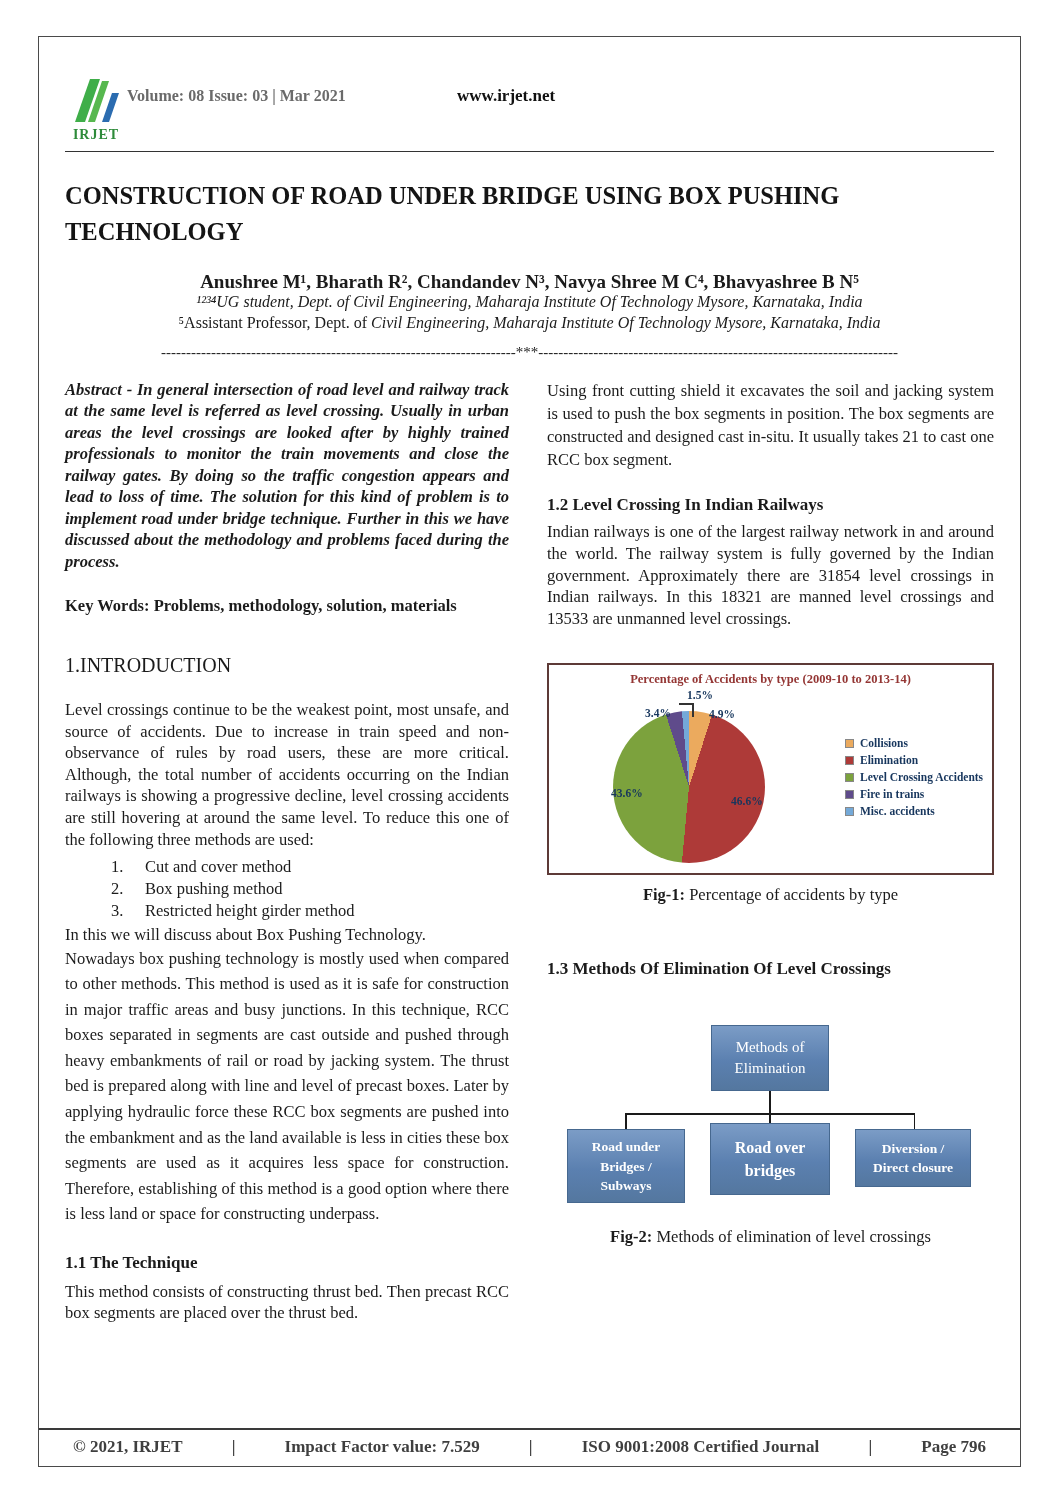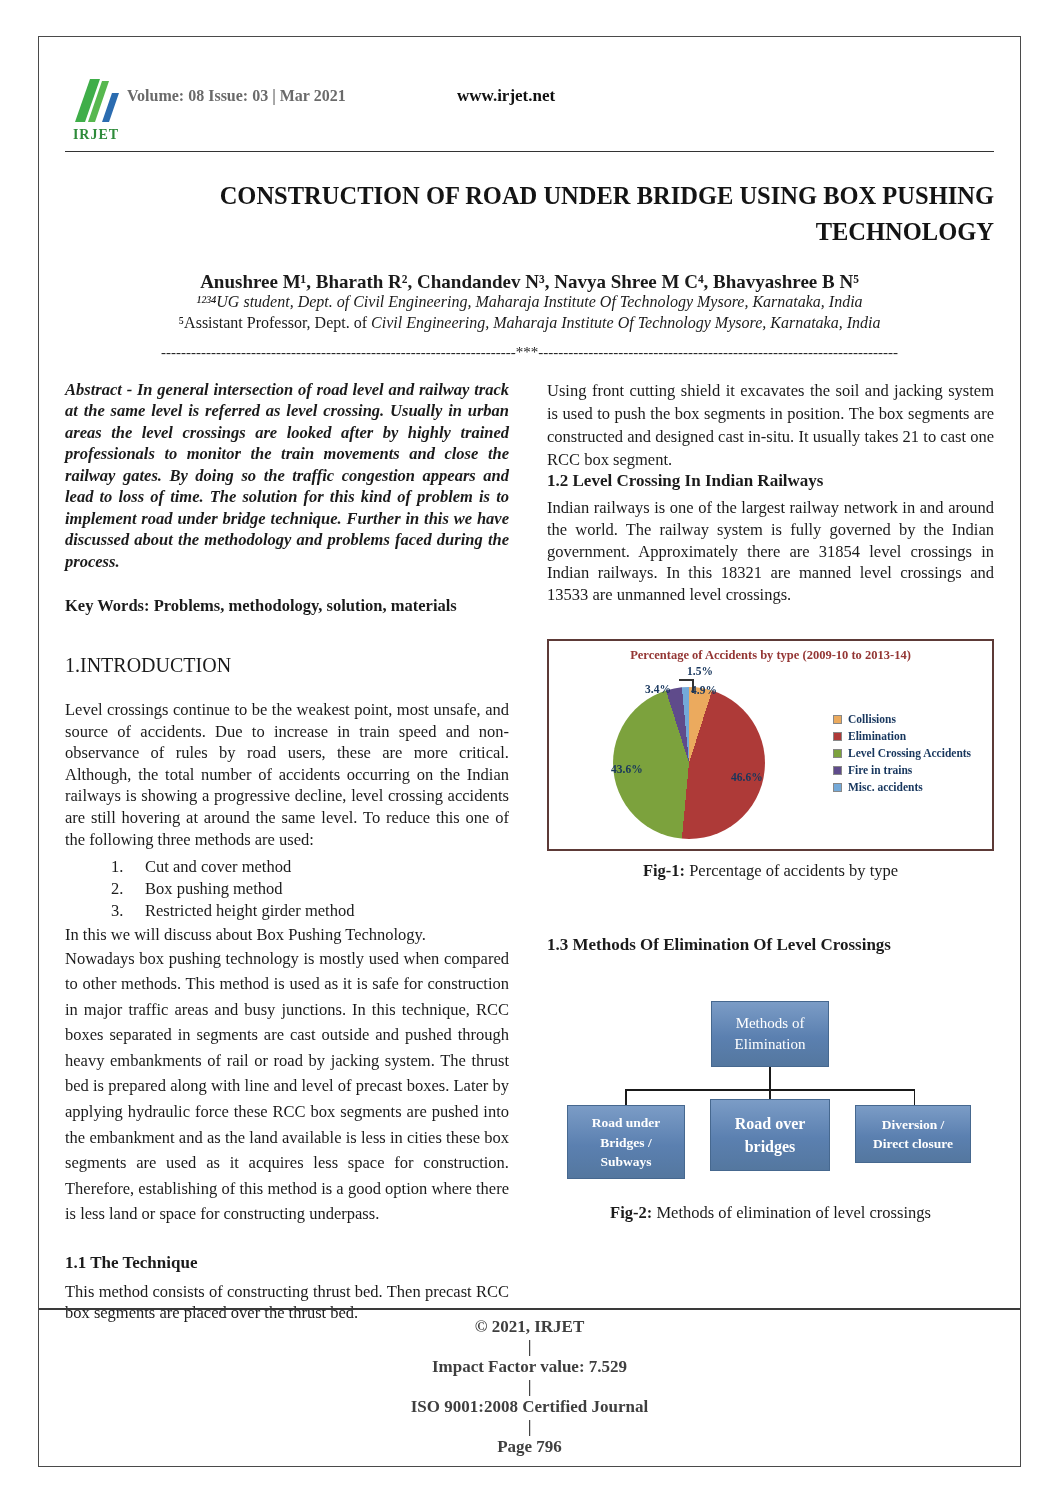--- a/index.html
+++ b/index.html
@@ -23,58 +23,58 @@
   .journal-name { font-size:19px; font-weight:bold; color:#111; }
   .hdr-row2 { display:flex; margin-top:7px; align-items:baseline; }
   .volume-line { font-size:16px; font-weight:bold; color:#6a6a6a; width:330px; }
   .website { font-size:17px; font-weight:bold; color:#111; }
   .hdr-right { width:160px; padding-top:2px; }
   .issn { font-size:17px; font-weight:bold; color:#111; }
   .issn + .issn { margin-top:9px; }
   .hdr-rule { border-bottom:1.5px solid #333; margin-top:8px; }
 
   
-  .paper-title { margin-top:26px; text-align:right; font-size:24.5px; font-weight:bold; line-height:1.45; color:#141414; }
+  .paper-title { margin-top:26px; text-align:left; font-size:24.5px; font-weight:bold; line-height:1.45; color:#141414; }
   .authors { margin-top:22px; text-align:center; font-size:19px; font-weight:bold; }
   .affil { margin-top:0; text-align:center; font-size:16px; font-style:italic; }
   .affil2 { margin-top:3px; text-align:center; font-size:16px; }
   .affil2 .it { font-style:italic; }
   .divider-line { margin-top:12px; display:flex; justify-content:center; overflow:hidden; }
   .divider-line span { white-space:nowrap; font-size:15px; color:#222; }
 
   
   .cols { display:flex; gap:38px; margin-top:8px; }
   .col { width:447px; }
   .p { text-align:justify; font-size:16.5px; line-height:1.31; }
   .p-loose { text-align:justify; font-size:16.5px; line-height:1.55; }
   .abstract-p { margin-top:10px; font-size:16.5px; line-height:1.3; text-align:justify; }
   .abstract-p .ab-label { font-weight:bold; font-style:italic; }
   .abstract-p .ab-text { font-style:italic; font-weight:bold; }
   .keywords { margin-top:24px; font-size:16.5px; font-weight:bold; text-align:justify; }
   .sec-head { margin-top:38px; font-size:20px; font-weight:normal; }
-  .sec-head-sm { font-size:17px; font-weight:bold; }
+  .sec-head-sm { margin-top:24px; font-size:17px; font-weight:bold; }
   .mt8 { margin-top:8px; } .mt6 { margin-top:6px; } .mt10 { margin-top:10px; } .mt22 { margin-top:22px; }
   .method-list { margin:6px 0 2px 46px; }
   .method-row { display:flex; font-size:16.5px; line-height:1.33; }
   .method-num { width:34px; }
 
   
   .chart-box { position:relative; margin-top:34px; width:447px; height:212px; border:2px solid #5d3a37; background:#fff; }
   .chart-title { position:absolute; top:7px; left:0; right:0; text-align:center; font-size:12.5px; font-weight:bold; color:#943634; }
   .pie { position:absolute; left:64px; top:46px; width:152px; height:152px; border-radius:50%; }
   .pie-label { position:absolute; font-size:11.5px; font-weight:bold; color:#17365d; }
   .lab-15 { left:138px; top:24px; }
   .lab-34 { left:96px; top:42px; }
-  .lab-49 { left:142px; top:43px; }
+  .lab-49 { left:160px; top:43px; }
   .lab-436 { left:62px; top:122px; }
   .lab-466 { left:182px; top:130px; }
   .leader { position:absolute; background:#333; }
   .leader-15v { left:143px; top:38px; width:1.5px; height:14px; }
   .leader-15h { left:130px; top:38px; width:14px; height:1.5px; }
-  .legend { position:absolute; left:284px; top:72px; }
+  .legend { position:absolute; left:296px; top:72px; }
   .legend-row { display:flex; align-items:center; margin-bottom:5px; }
   .legend-swatch { width:9px; height:9px; margin-right:6px; border:0.5px solid #888; flex:none; }
   .legend-label { font-size:11.5px; font-weight:bold; color:#17365d; white-space:nowrap; }
   .fig-caption { margin-top:10px; text-align:center; font-size:16.5px; }
   .fig-caption b { font-weight:bold; }
 
   
   .diagram { position:relative; margin-top:46px; width:447px; height:190px; }
   .dbox {
     position:absolute; background:linear-gradient(180deg,#7b9cc6 0%, #5b80b0 55%, #54779f 100%);
@@ -90,21 +90,21 @@
   .dline-vtop { left:222px; top:66px; width:1.5px; height:22px; }
   .dline-h { left:78px; top:88px; width:290px; height:1.5px; }
   .dline-vl { left:78px; top:88px; width:1.5px; height:16px; }
   .dline-vm { left:222px; top:88px; width:1.5px; height:10px; }
   .dline-vr { left:366.5px; top:88px; width:1.5px; height:16px; }
 
   
   .footer {
     position:absolute; left:0; right:0; bottom:0; border-top:2px solid #3a3a3a;
     display:flex; justify-content:space-between; align-items:center;
-    padding:7px 34px 9px 34px; font-size:17px; font-weight:bold; color:#3f3f3f;flex-direction:column;
+    padding:7px 34px 9px 34px; font-size:17px; font-weight:bold; color:#3f3f3f;
   }
 </style>
 </head>
 <body>
 
 <div class="page">
   <div class="frame">
     <div class="content">
 
       <div class="hdr">

